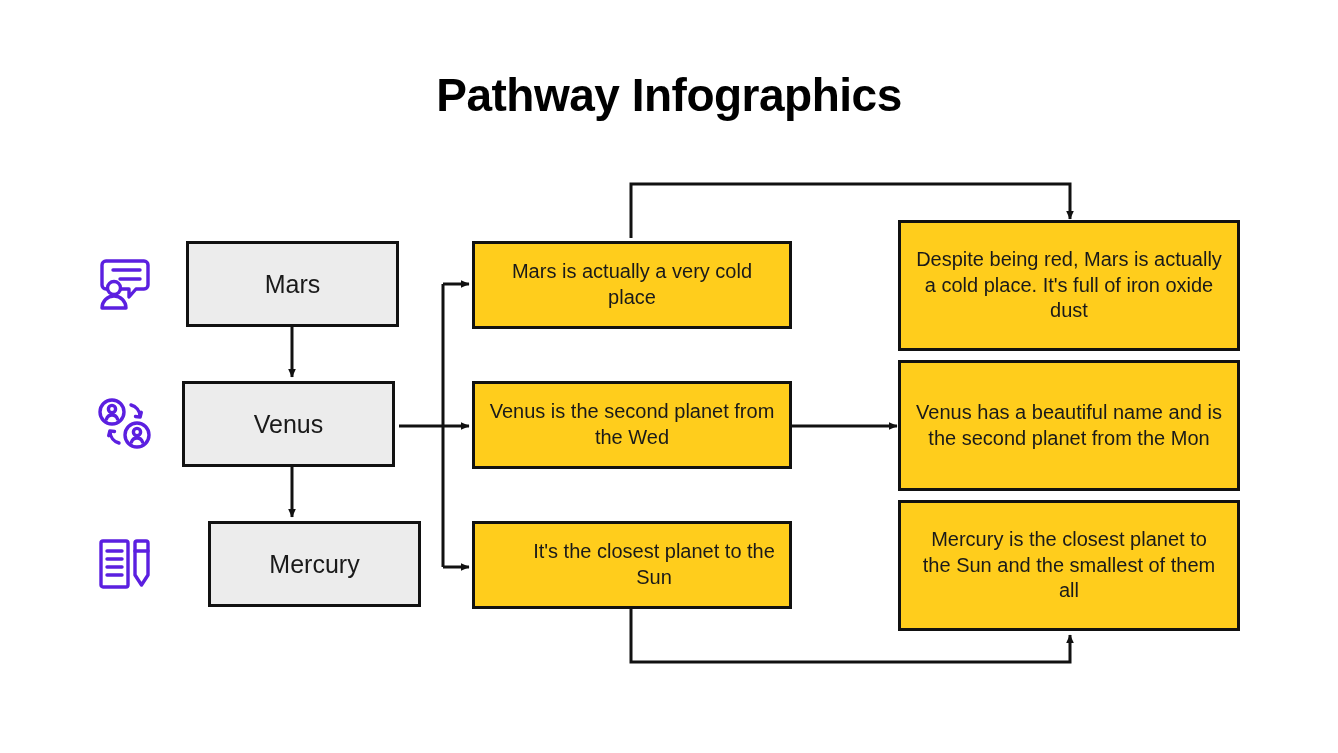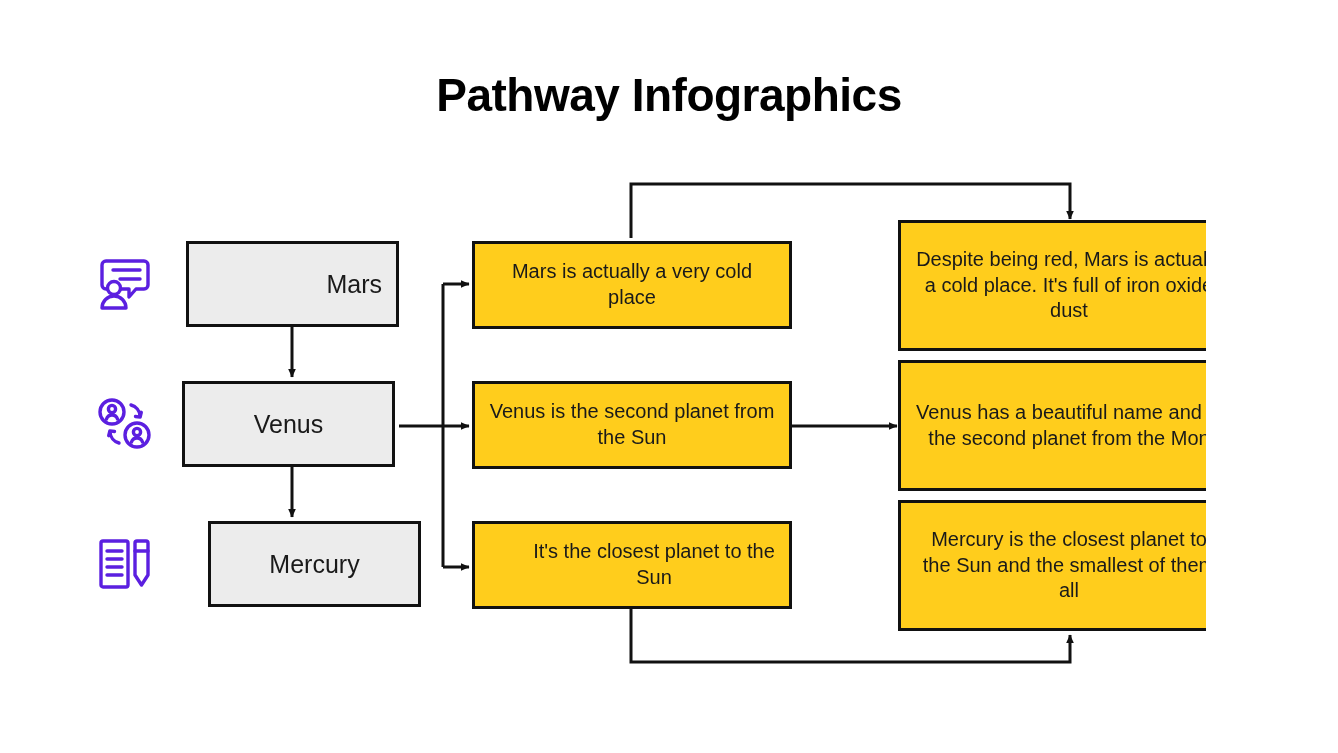--- a/index.html
+++ b/index.html
@@ -5,21 +5,21 @@
   html, body {
     margin: 0;
     padding: 0;
     background: #ffffff;
   }
   body {
     font-family: "Liberation Sans", sans-serif;
   }
   #slide {
     position: relative;
-    width: 1206px;
+    width: 1338px;
     height: 753px;
     background: #ffffff;
     overflow: hidden;
   }
   #title {
     position: absolute;
     left: 0;
     top: 68px;
     width: 1338px;
     text-align: center;
@@ -148,35 +148,35 @@
       <rect x="5" y="6" width="27" height="46" rx="2"></rect>
       <line x1="11" y1="16" x2="26" y2="16"></line>
       <line x1="11" y1="24" x2="26" y2="24"></line>
       <line x1="11" y1="32" x2="26" y2="32"></line>
       <line x1="11" y1="40" x2="26" y2="40"></line>
       <path d="M41 6 h9 a2 2 0 0 1 2 2 v32 l-6.5 10 l-6.5 -10 v-32 a2 2 0 0 1 2 -2 z"></path>
       <line x1="39" y1="16" x2="52" y2="16"></line>
     </svg>
   </div>
 
-  <div class="box box-gray" style="left:186px; top:241px; width:213px; height:86px;justify-content:flex-end;">
+  <div class="box box-gray" style="left:186px; top:241px; width:213px; height:86px;">
     <span class="box-inner">Mars</span>
   </div>
   <div class="box box-gray" style="left:182px; top:381px; width:213px; height:86px;">
     <span class="box-inner">Venus</span>
   </div>
   <div class="box box-gray" style="left:186px; top:521px; width:213px; height:86px;margin-left:22px;">
     <span class="box-inner">Mercury</span>
   </div>
 
   <div class="box box-yellow" style="left:472px; top:241px; width:320px; height:88px;">
     <span class="box-inner">Mars is actually a very cold place</span>
   </div>
   <div class="box box-yellow" style="left:472px; top:381px; width:320px; height:88px;">
-    <span class="box-inner">Venus is the second planet from the Sun</span>
+    <span class="box-inner">Venus is the second planet from the Wed</span>
   </div>
   <div class="box box-yellow" style="left:472px; top:521px; width:320px; height:88px;padding-left:44px;">
     <span class="box-inner">It's the closest planet to the Sun</span>
   </div>
 
   <div class="box box-yellow" style="left:898px; top:220px; width:342px; height:131px;text-align:center;">
     <span class="box-inner">Despite being red, Mars is actually a cold place. It's full of iron oxide dust</span>
   </div>
   <div class="box box-yellow" style="left:898px; top:360px; width:342px; height:131px;">
     <span class="box-inner">Venus has a beautiful name and is the second planet from the Mon</span>

